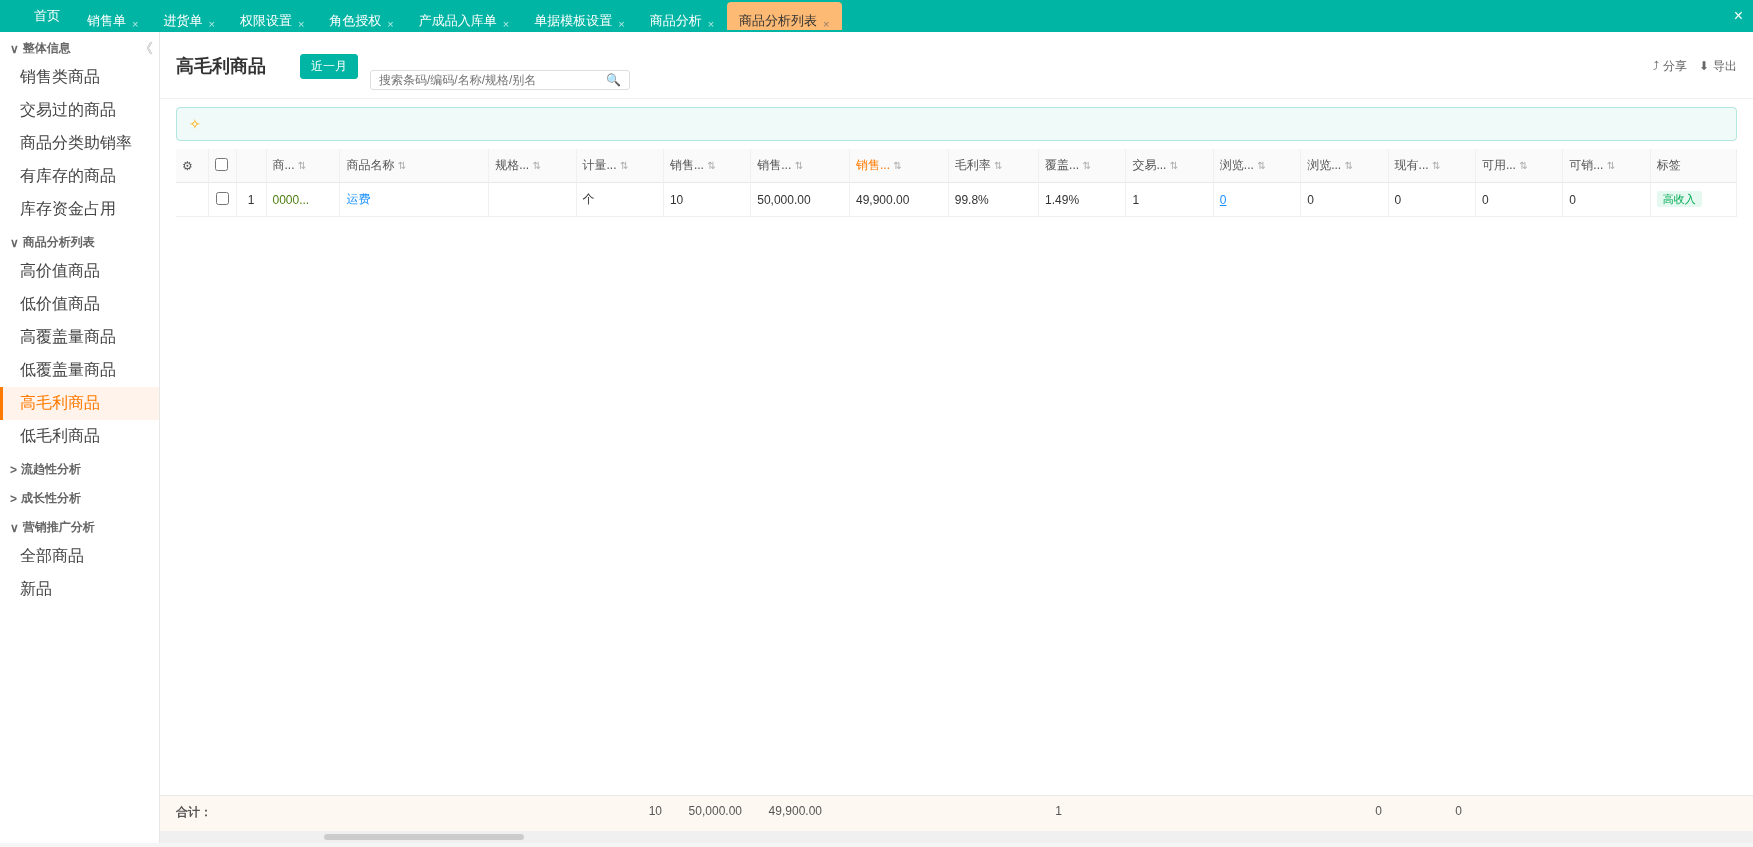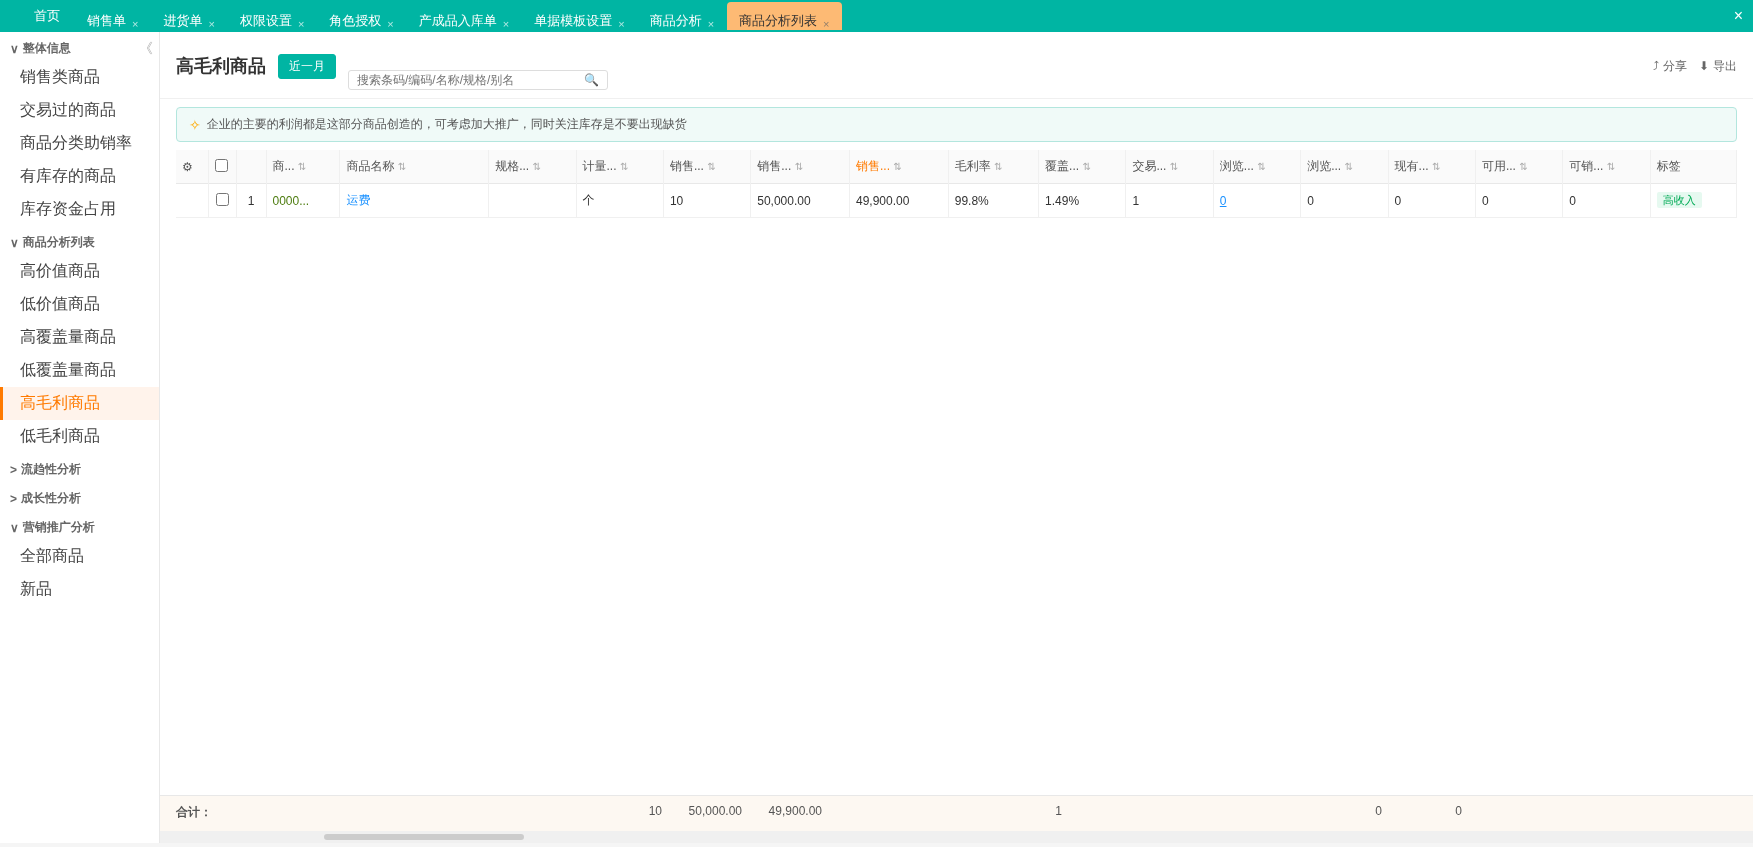--- a/index.html
+++ b/index.html
@@ -133,20 +133,21 @@
       border: 1px solid #00b5a3;
       color: #00b5a3;
       padding: 3px 10px;
       border-radius: 3px;
       cursor: pointer;
       font-size: 12px;
     }
     .filter-btn.active {
       background: #00b5a3;
       color: white;
+      margin-left: 22px;
     }
     .search-box {
       display: flex;
       align-items: flex-end;
       border: 1px solid #ddd;
       border-radius: 3px;
       padding: 2px 8px;
       gap: 4px;
       flex: 1;
       max-width: 260px;
@@ -382,21 +383,20 @@
         </div>
         <div class="action-btn">
           <span>⬇</span>
           <span>导出</span>
         </div>
       </div>
     </div>
 
     <div class="info-banner">
       <span class="info-icon">✧</span>
-      <span>企业的主要的利润都是这部分商品创造的，可考虑加大推广，同时关注库存是不要出现缺货</span>
     </div>
 
     <div class="table-container">
       <table>
         <thead>
           <tr>
             <th style="width:32px;">
               <span>⚙</span>
             </th>
             <th style="width:28px;">

